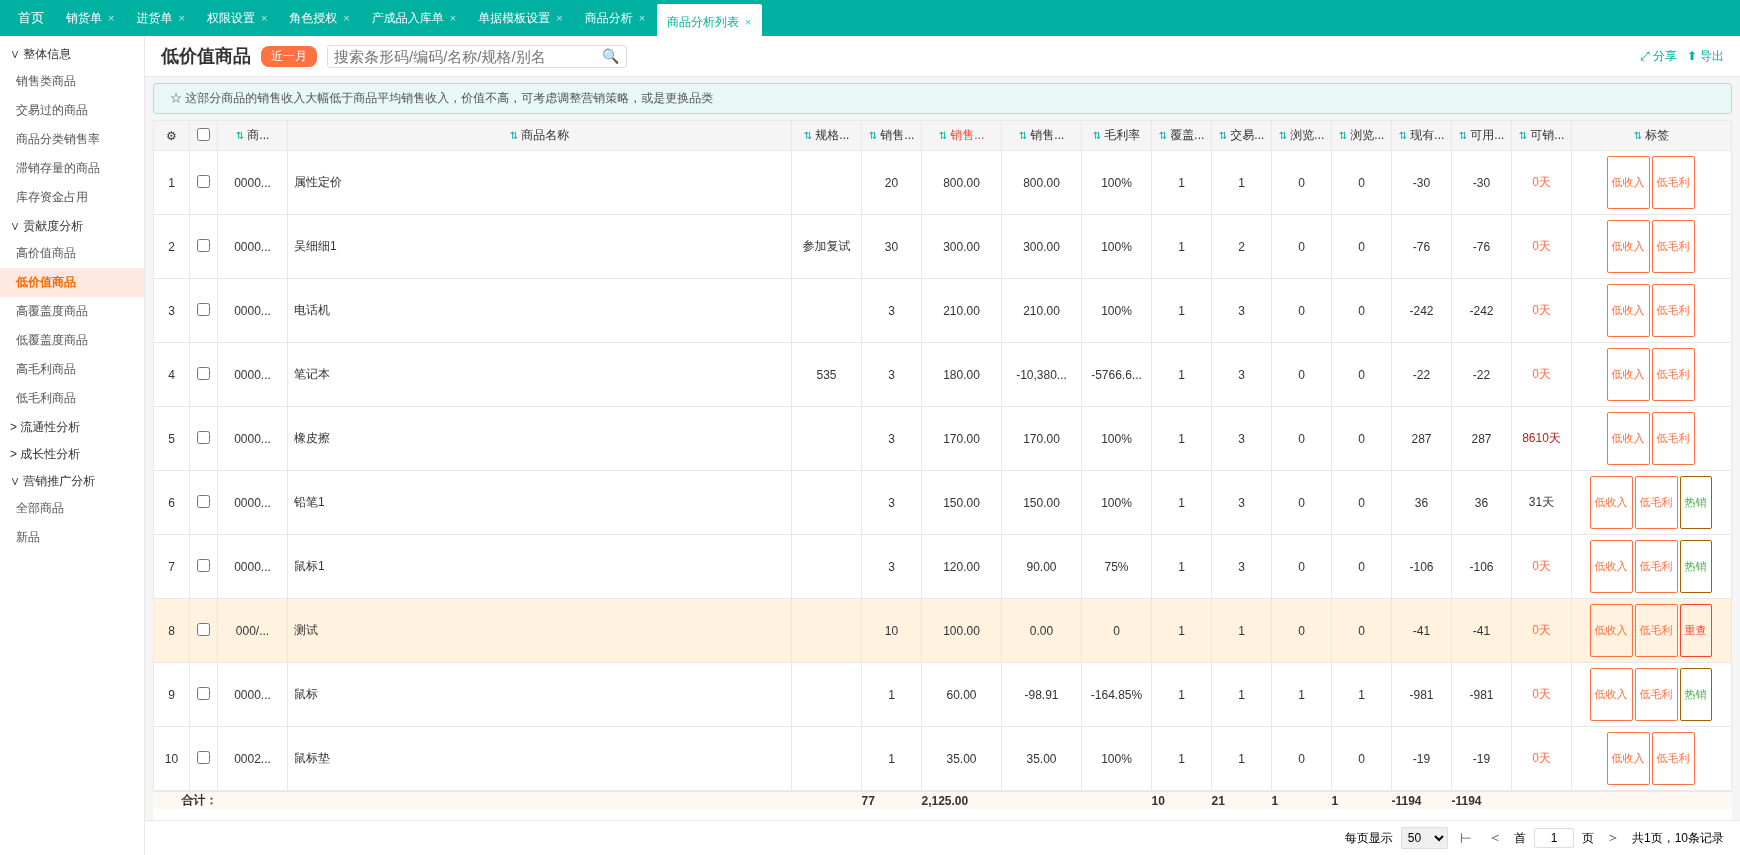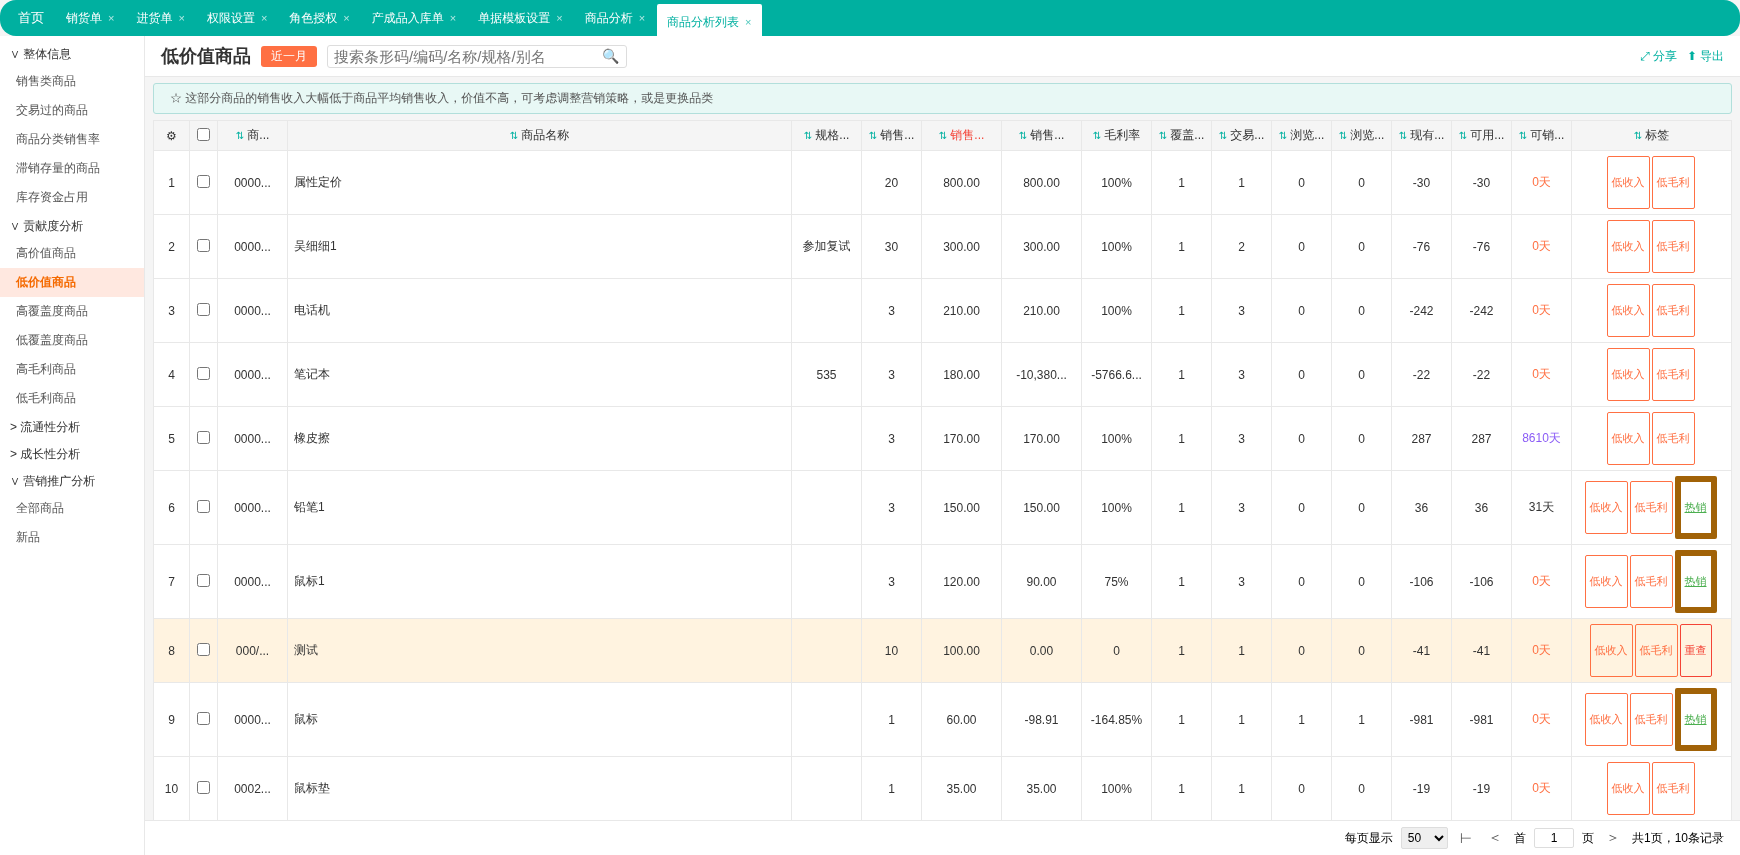--- a/index.html
+++ b/index.html
@@ -6,21 +6,20 @@
     body { background: #f5f5f5; overflow-x: hidden; }
 
     
     .top-nav {
       background: #00b0a0;
       display: flex;
       align-items: center;
       height: 36px;
       padding: 0 8px;
       gap: 2px;
-      border-radius: 16px;
     }
     .nav-item {
       color: #fff;
       padding: 0 10px;
       height: 36px;
       display: flex;
       align-items: center;
       cursor: pointer;
       white-space: nowrap;
       font-size: 13px;
@@ -81,21 +80,21 @@
     }
     .page-title {
       font-size: 18px;
       font-weight: bold;
       color: #333;
     }
     .filter-btn {
       background: #ff7043;
       color: #fff;
       border: none;
-      border-radius: 3px;
+      border-radius: 8px;
       padding: 2px 10px;
       font-size: 12px;
       cursor: pointer;
     }
     .search-box {
       display: flex;
       align-items: center;
       border: 1px solid #ddd;
       border-radius: 3px;
       padding: 2px 6px;
@@ -177,21 +176,21 @@
     tbody tr td.name-cell { text-align: left; }
 
     .tag {
       display: inline-block;
       border-radius: 2px;
       padding: 18px 4px;
       font-size: 11px;
       margin-right: 2px;
     }
     .tag-orange { color: #ff7043; border: 1px solid #ff7043; }
-    .tag-green { color: #4caf50; border: 6px solid #a16207; text-decoration: underline; }
+    .tag-green { color: #4caf50; border: 1px solid #a16207; }
     .tag-red { color: #f44336; border: 1px solid #f44336; }
 
     
     .totals-row {
       background: #fff8f0;
       border-top: 2px solid #e8e8e8;
     }
     .totals-row td {
       font-weight: bold;
       color: #333;
@@ -448,21 +447,21 @@
     <td>3</td>
     <td>170.00</td>
     <td>170.00</td>
     <td>100%</td>
     <td>1</td>
     <td>3</td>
     <td><span class="link-cell">0</span></td>
     <td>0</td>
     <td>287</td>
     <td>287</td>
-    <td style="color:#8b5cf6">8610天</td>
+    <td style="color:#b91c1c">8610天</td>
     <td><span class="tag tag-orange">低收入</span><span class="tag tag-orange">低毛利</span></td>
   </tr>
             <tr>
     <td>6</td>
     <td class="checkbox-cell"><input type="checkbox" style=""></td>
     <td>0000...</td>
     <td class="name-cell">铅笔1</td>
     <td></td>
     <td>3</td>
     <td>150.00</td>

